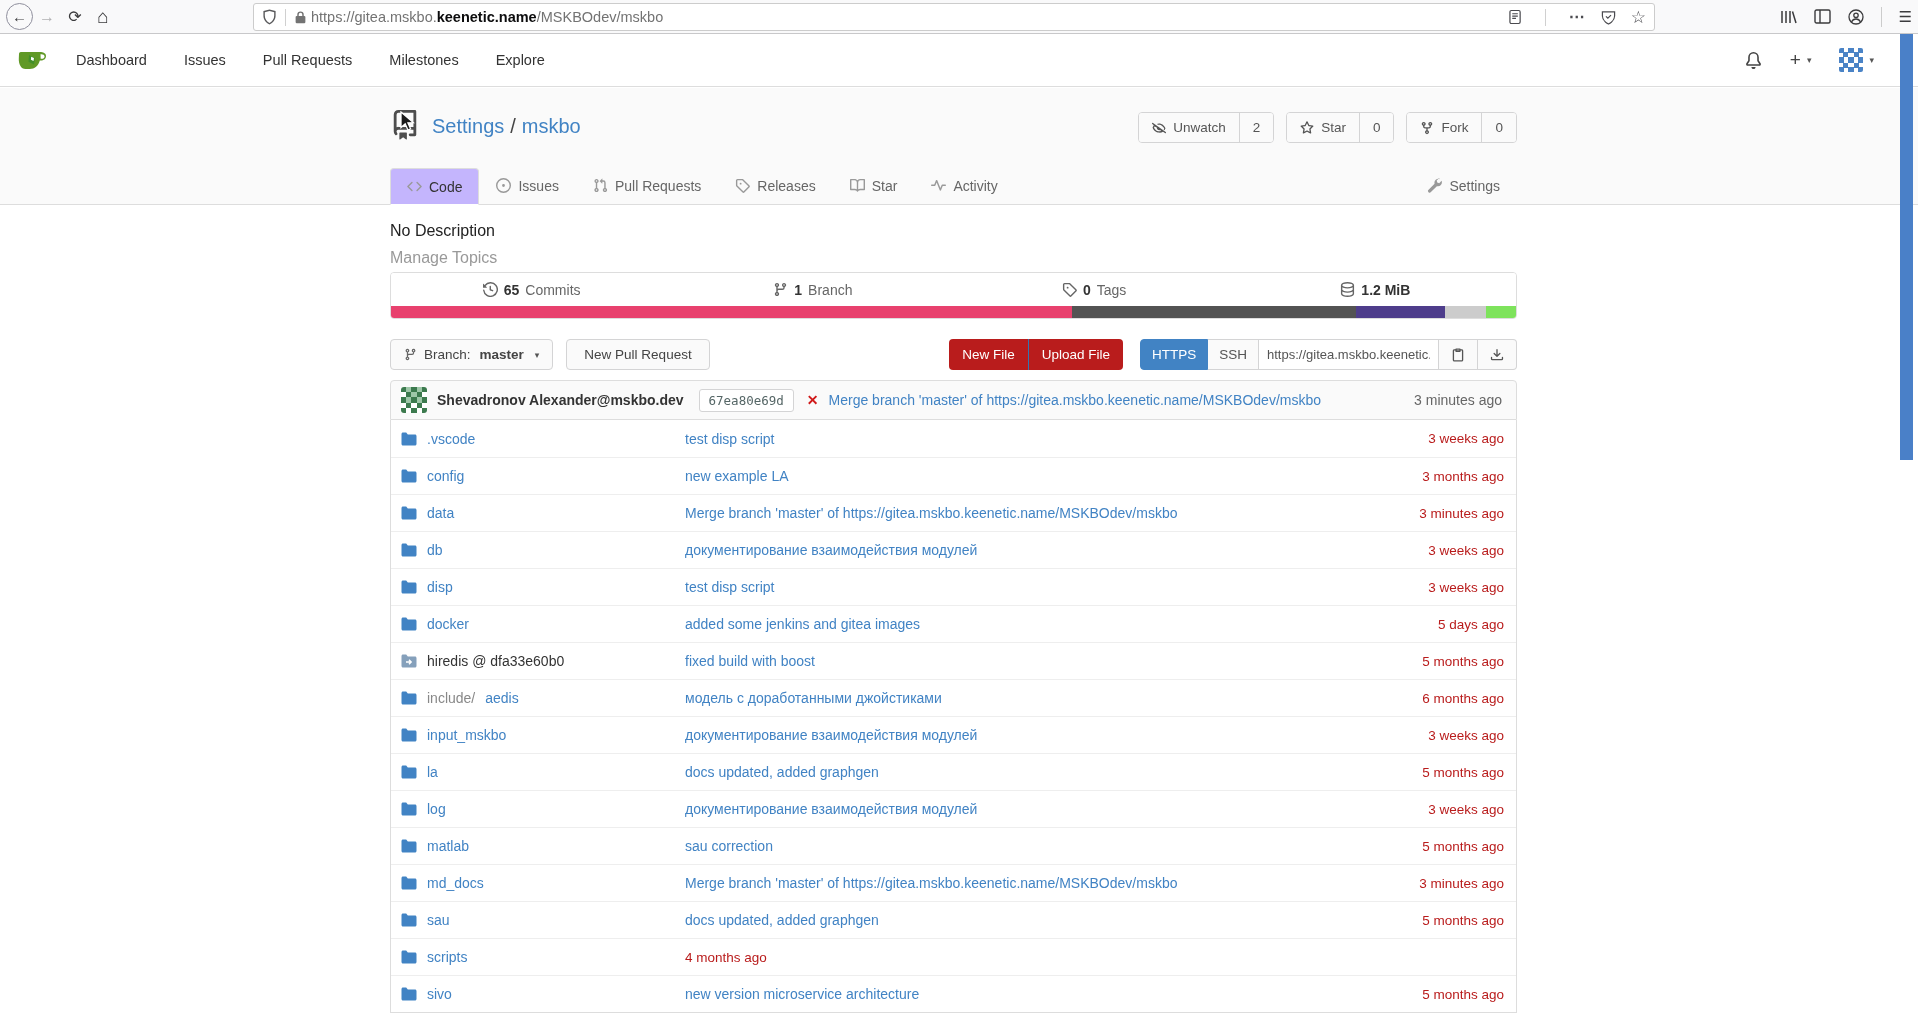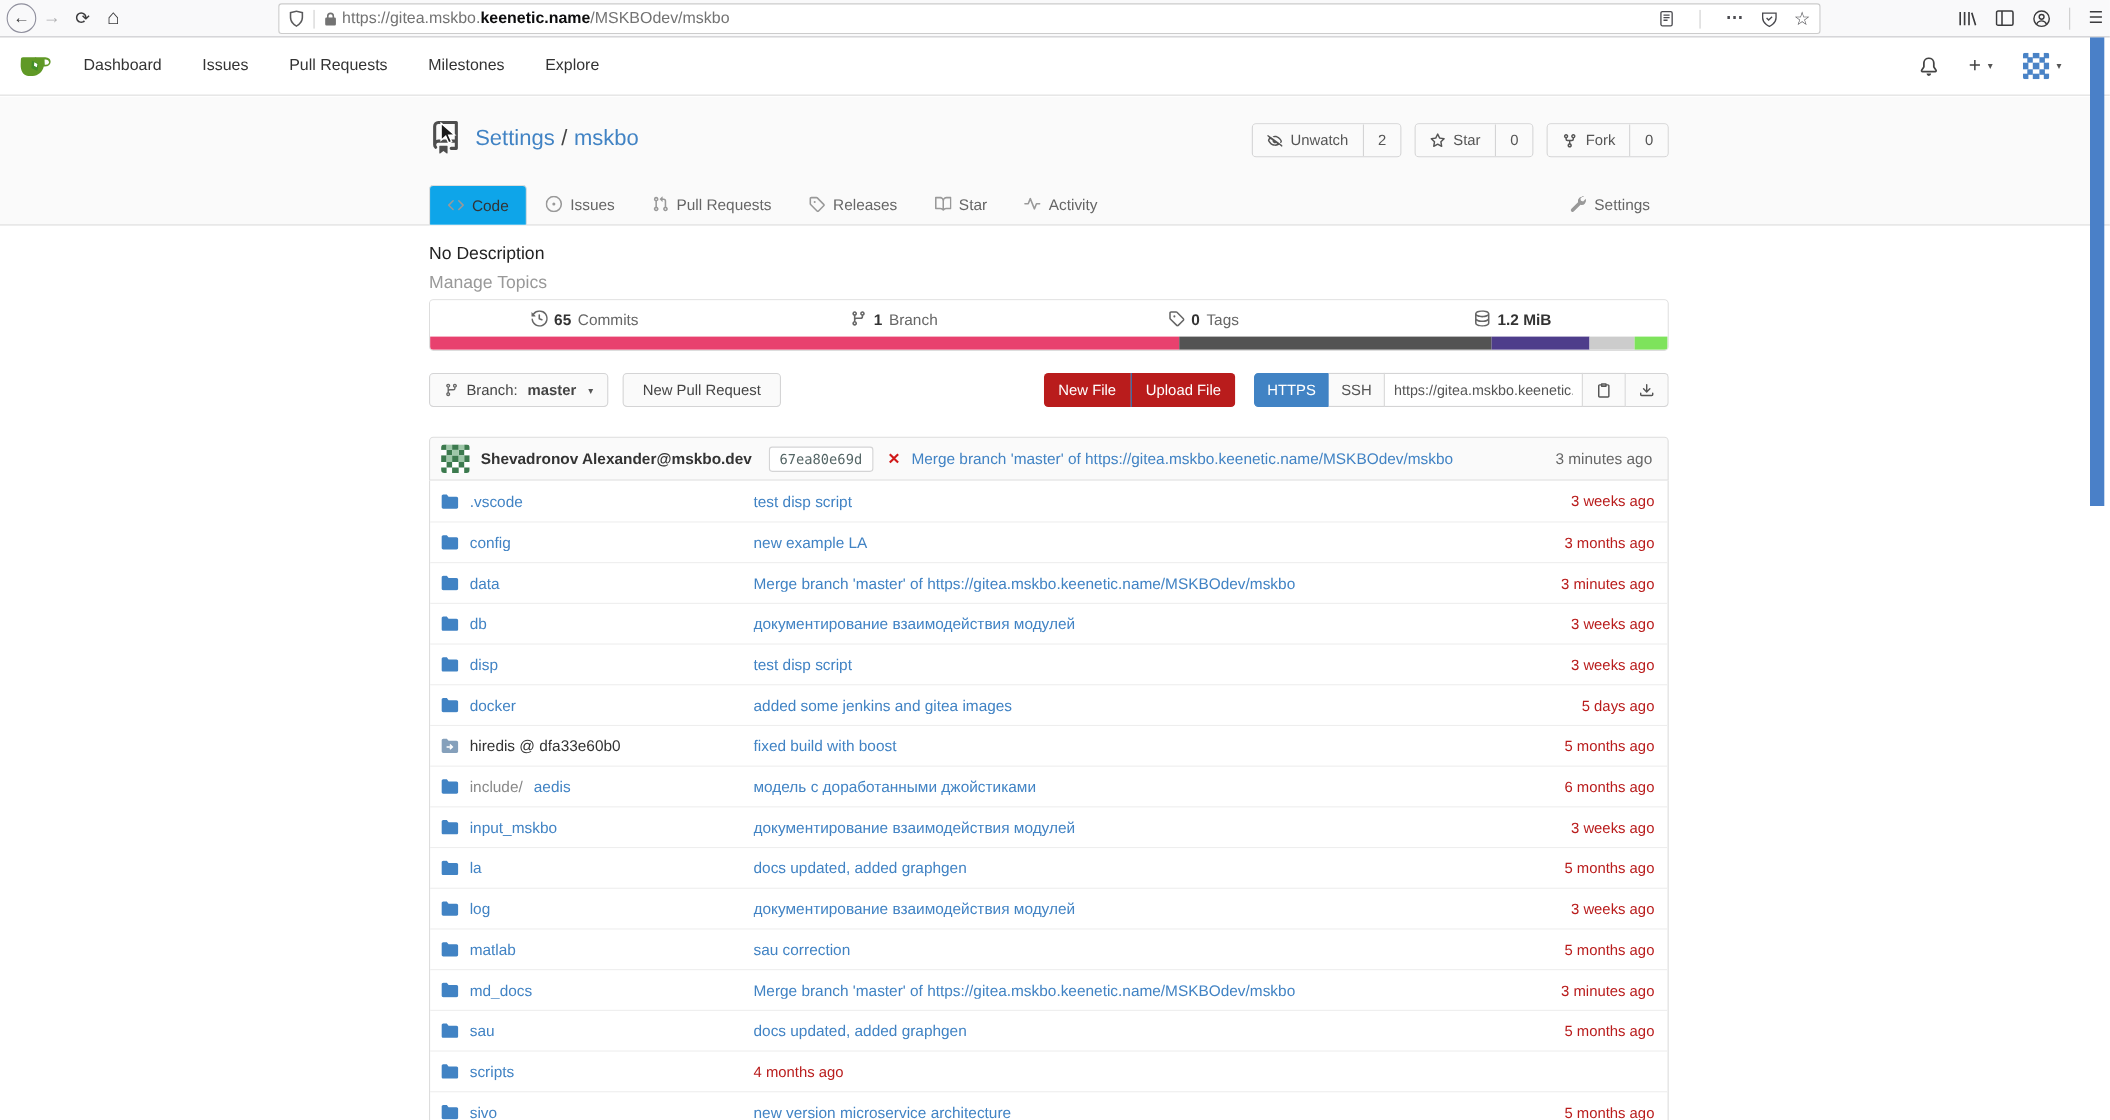--- a/index.html
+++ b/index.html
@@ -51,21 +51,21 @@
   .repo-title .sep { color:#444; margin:0 6px; }
   .repo-actions { position:absolute; top:24px; right:0; display:flex; gap:12px;justify-content:center; }
   .action-group { display:flex; border:1px solid #d4d4d5; border-radius:4px; overflow:hidden; background:#fafafa; height:31px;}
   .action-main { display:flex; align-items:center; gap:7px; padding:0 13px; font-size:13.5px; color:#555; background:#fafafa; }
   .action-count { display:flex; align-items:center; padding:0 13px; font-size:13.5px; color:#555;
     border-left:1px solid #d4d4d5; background:#fafafa; }
   .tabs { position:absolute; bottom:0; left:0; right:0; display:flex; align-items:flex-end; height:38px; }
   .tab { display:flex; align-items:center; gap:7px; height:37px; padding:0 16px; font-size:14px;
     color:#666; border:1px solid transparent; }
   .tab .ticon { color:#999; display:flex; }
-  .tab.active { background:#0ea5e9; border:1px solid #ddd; border-bottom-color:#fff; margin-bottom:-1px;
+  .tab.active { background:#c4b5fd; border:1px solid #ddd; border-bottom-color:#fff; margin-bottom:-1px;
     border-radius:4px 4px 0 0; color:#333; }
   .tab.settings { margin-left:auto; }
 
   
   .content { position:absolute; top:205px; left:390px; width:1127px; }
   .desc { margin-top:17px; font-size:16px; color:#222; }
   .topics { margin-top:9px; font-size:16px; color:#999; display:inline-block; }
   .stats-box { margin-top:5px; border:1px solid #ddd; border-radius:4px; overflow:hidden; }
   .stats-row { display:flex; height:33px; background:#fff; }
   .stat { flex:1; display:flex; align-items:center; justify-content:center; gap:6px; font-size:14px; color:#666; }
@@ -88,21 +88,21 @@
   .clone-group { display:flex; align-items:center; height:31px; margin-left:17px; }
   .proto-btn { display:flex; align-items:center; height:31px; padding:0 11px; font-size:13.5px; }
   .proto-https { background:#4183c4; color:#fff; border-radius:4px 0 0 4px; border:1px solid #4183c4; }
   .proto-ssh { background:#fafafa; color:#555; border:1px solid #d4d4d5; border-left:0; }
   .clone-input { height:31px; width:180px; border:1px solid #d4d4d5; border-left:0; padding:0 8px;
     font-size:13px; color:#555; font-family:"Liberation Sans",sans-serif; background:#fff; outline:none; }
   .icon-btn { width:39px; height:31px; display:flex; align-items:center; justify-content:center;
     background:#fafafa; border:1px solid #d4d4d5; border-left:0; color:#555; }
   .icon-btn.last { border-radius:0 4px 4px 0; }
 
-  .commit-box { margin-top:27px; height:40px; background:#fafafa; border:1px solid #ddd;
+  .commit-box { margin-top:10px; height:40px; background:#fafafa; border:1px solid #ddd;
     border-radius:4px 4px 0 0; display:flex; align-items:center; padding:0 10px; }
   .commit-avatar { width:26px; height:26px; border-radius:3px; }
   .commit-author { font-weight:bold; font-size:14px; color:#333; margin-left:10px; }
   .sha-badge { margin-left:15px; font-family:"DejaVu Sans Mono", monospace; font-size:12.5px; color:#566;
     background:#fff; border:1px solid #d4d4d5; border-radius:3px; padding:3px 9px; }
   .ci-fail { margin-left:13px; color:#d01919; font-weight:bold; font-size:14px; }
   .commit-msg { margin-left:10px; font-size:14px; color:#4183c4; white-space:nowrap; overflow:hidden; }
   .commit-time { margin-left:auto; font-size:14px; color:#666; padding-right:4px; white-space:nowrap; }
 
   .file-table { border:1px solid #ddd; border-top:0; background:#fff; }

